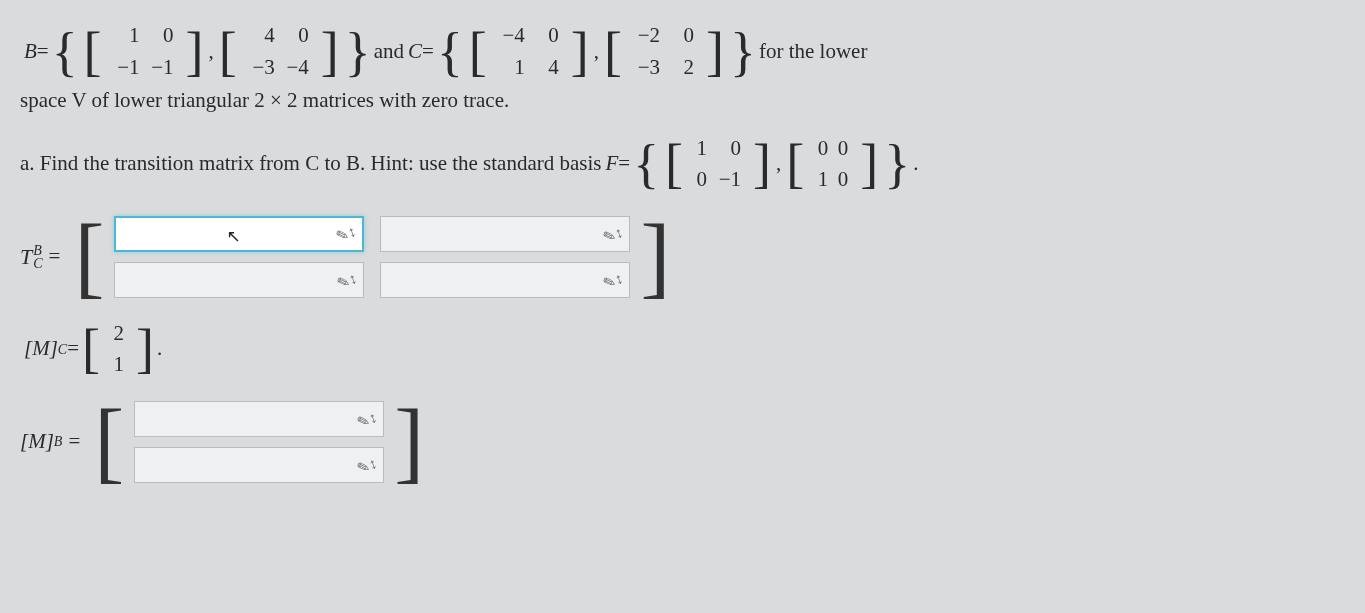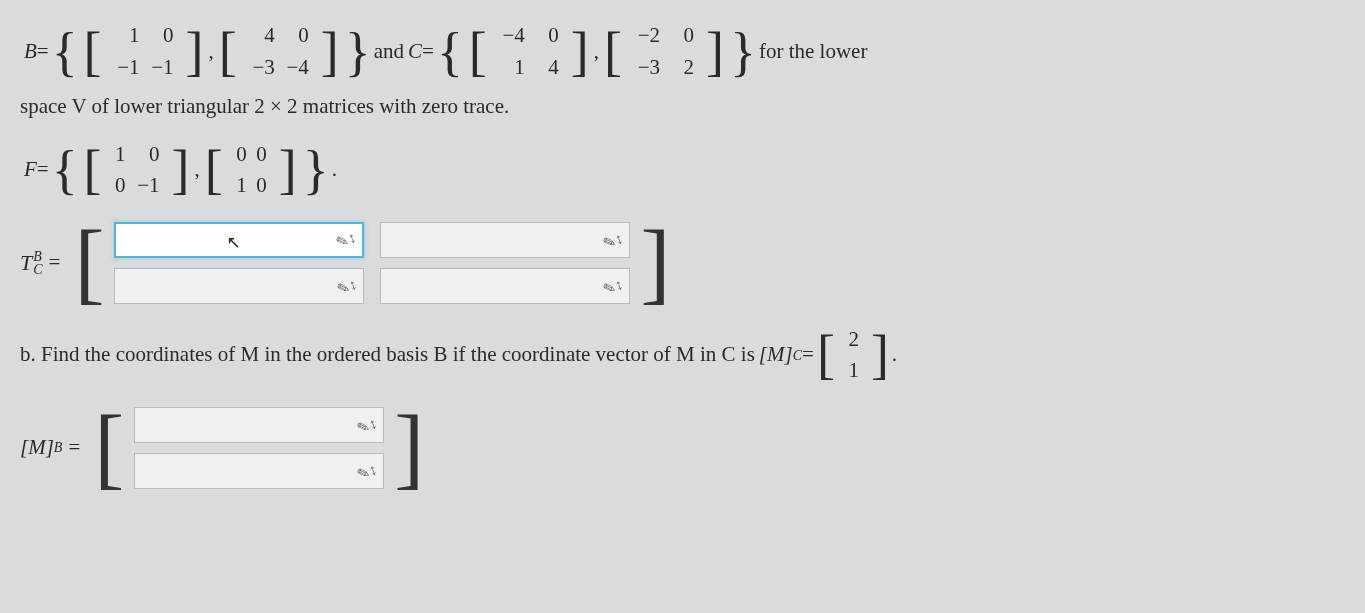--- a/index.html
+++ b/index.html
@@ -165,23 +165,24 @@
           <span class="cell">−3</span>
           <span class="cell">2</span>
         </span>
     </span>
     <span class="mbracket">]</span>
   </span>
   <span class="rbrace">}</span>
   <span> for the lower</span>
 </div>
 
-<div style="margin-top:6px;">space V of lower triangular 2 × 2 matrices with zero trace.</div>
-
-<div class="row section">
+<div style="">space V of lower triangular 2 × 2 matrices with zero trace.</div>
+
+<div class="row section">
+  <span>a. Find the transition matrix from C to B. Hint: use the standard basis </span>
   <span class="math-italic" style="margin-left:4px;">F</span>
   <span> = </span>
   <span class="lbrace">{</span>
   <span class="matrix">
     <span class="mbracket">[</span>
     <span class="col-wrap">
       <span class="mrow">
           <span class="cell small">1</span>
           <span class="cell">0</span>
         </span>
@@ -233,21 +234,20 @@
       </span>
       <span class="input-cell">
         <span class="pin">✎↕</span>
       </span>
     </span>
     <span class="big-bracket">]</span>
   </span>
 </div>
 
 <div class="row section">
-  <span>b. Find the coordinates of M in the ordered basis B if the coordinate vector of M in C is </span>
   <span class="math-italic" style="margin-left:4px;">[M]</span>
     <span class="sub math-italic">C</span>
   <span> = </span>
   <span class="matrix">
     <span class="mbracket">[</span>
     <span class="col-wrap">
       <span class="mrow">
           <span class="cell small">2</span>
         </span>
       <span class="mrow">

